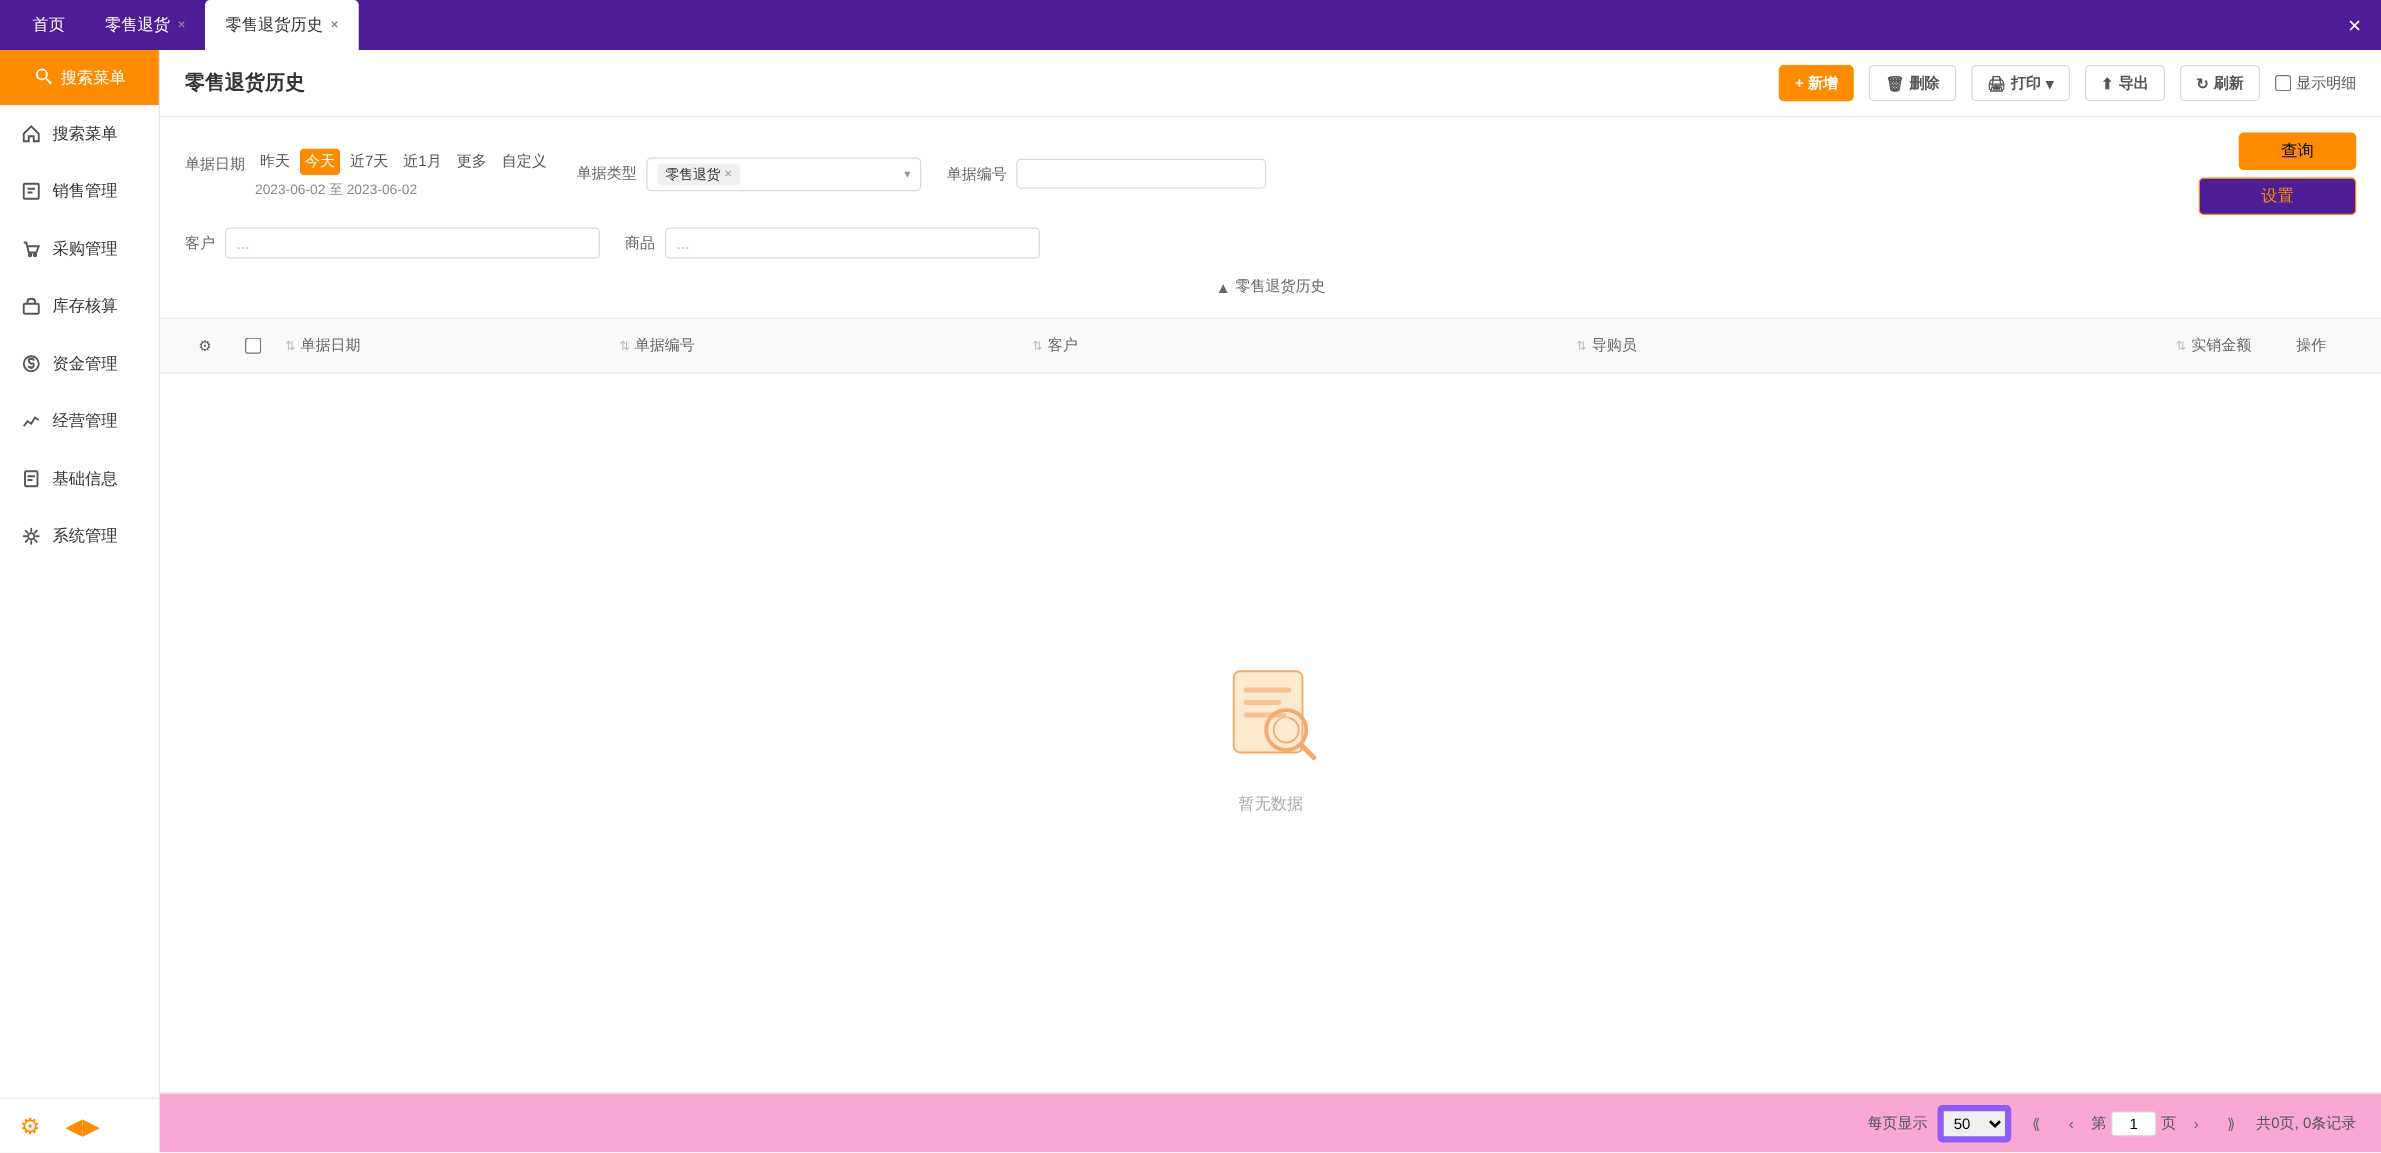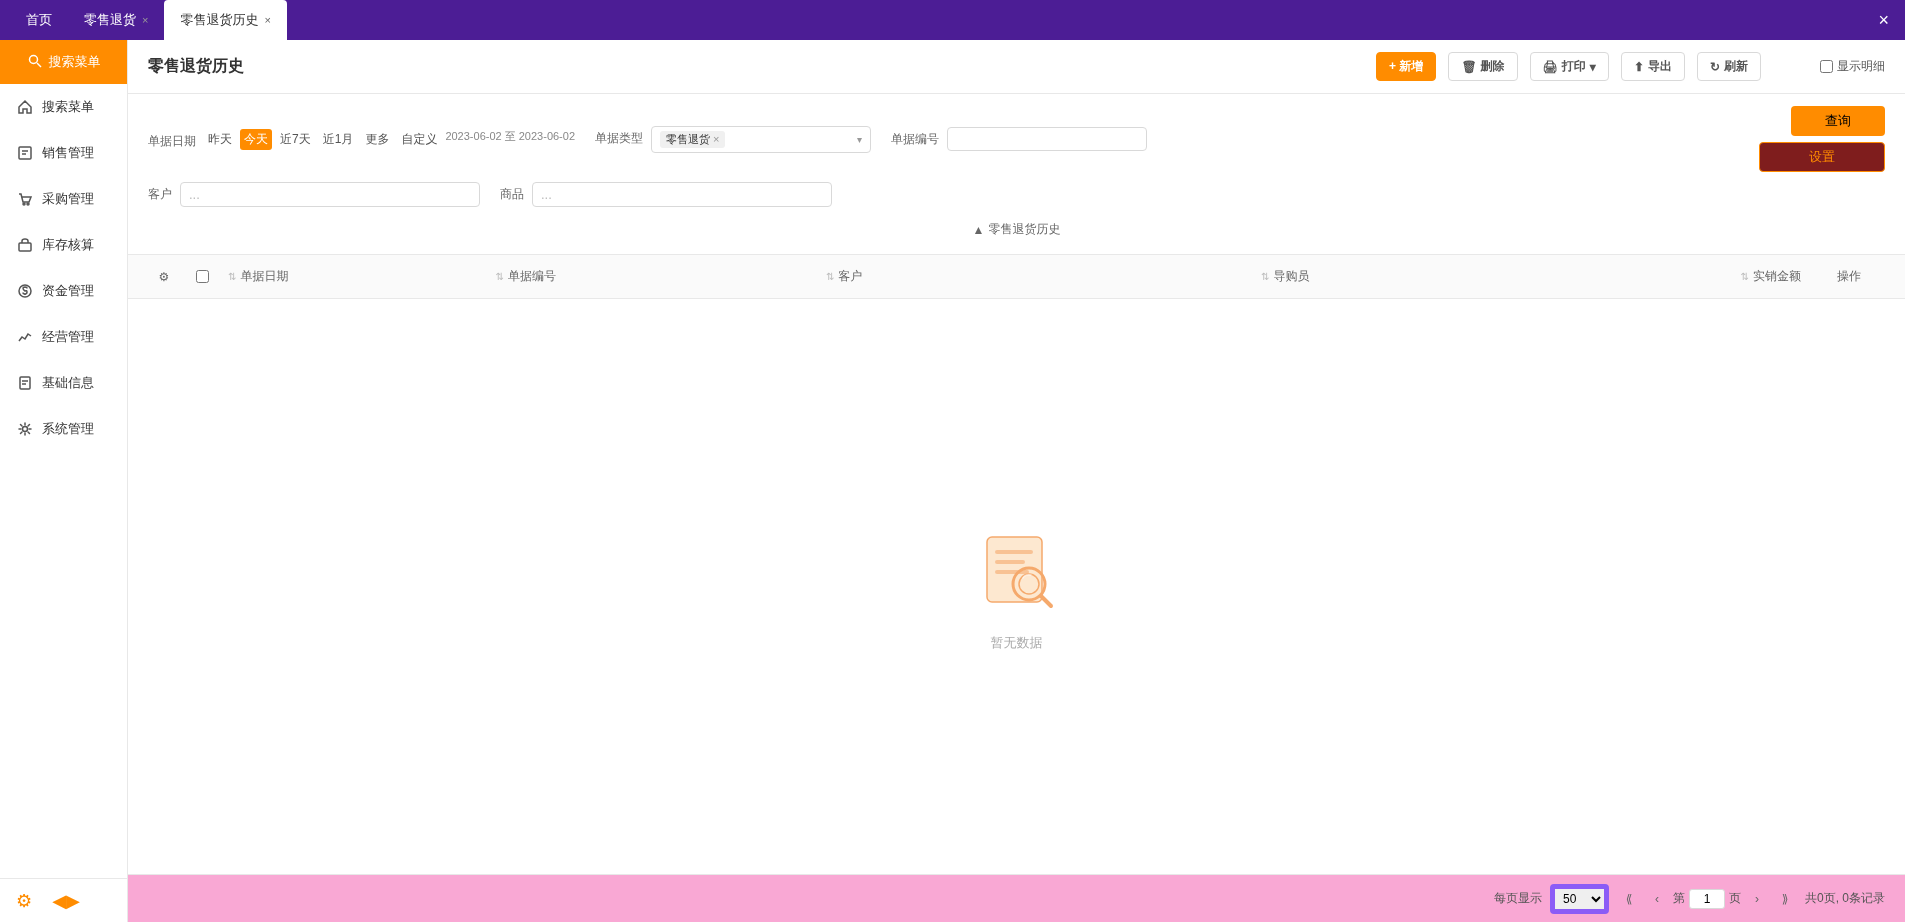--- a/index.html
+++ b/index.html
@@ -29,29 +29,29 @@
 
     
     .content { flex: 1; display: flex; flex-direction: column; overflow: hidden; background: #f5f5f5; }
 
     
     .page-header { background: #fff; padding: 12px 20px; display: flex; align-items: center; justify-content: space-between; border-bottom: 1px solid #e8e8e8; flex-shrink: 0; }
     .page-title { font-size: 16px; font-weight: bold; color: #333; }
     .toolbar { display: flex; align-items: center; gap: 12px; }
     .toolbar-btn { display: flex; align-items: center; gap: 4px; padding: 5px 12px; border: 1px solid #d9d9d9; border-radius: 4px; background: #fff; cursor: pointer; font-size: 12px; color: #555; font-weight: bold; }
     .toolbar-btn.primary { background: #ff8c00; border-color: #ff8c00; color: #fff; }
-    .display-toggle { display: flex; align-items: center; gap: 4px; font-size: 12px; color: #555; margin-left: 47px; }
+    .display-toggle { display: flex; align-items: center; gap: 4px; font-size: 12px; color: #555; }
     .display-toggle input { cursor: pointer; }
 
     
     .filter-area { background: #fff; padding: 12px 20px; flex-shrink: 0; border-bottom: 1px solid #e8e8e8; }
     .filter-row { display: flex; align-items: center; gap: 20px; margin-bottom: 10px; flex-wrap: wrap; }
     .filter-item { display: flex; align-items: flex-start; gap: 8px; }
     .filter-label { color: #666; font-size: 12px; white-space: nowrap; padding-top: 4px; }
-    .date-filter { display: flex; flex-direction: row; gap: 4px; justify-content: flex-end; }
+    .date-filter { display: flex; flex-direction: column; gap: 4px; justify-content: flex-end; }
     .date-shortcuts { display: flex; gap: 4px; align-items: center; }
     .date-shortcut { font-size: 12px; color: #555; cursor: pointer; padding: 2px 4px; }
     .date-shortcut.active { background: #ff8c00; color: #fff; border-radius: 3px; }
     .date-range { font-size: 11px; color: #888; }
     .filter-select { display: flex; align-items: center; gap: 6px; border: 1px solid #d9d9d9; border-radius: 4px; padding: 4px 8px; background: #fff; min-width: 180px; cursor: pointer; }
     .filter-select-tag { background: #f0f0f0; border-radius: 3px; padding: 1px 6px; font-size: 11px; display: flex; align-items: center; gap: 3px; }
     .filter-select-tag .remove { cursor: pointer; color: #999; }
     .filter-input { border: 1px solid #d9d9d9; border-radius: 4px; padding: 4px 8px; background: #fff; width: 200px; font-size: 12px; }
     .collapse-btn { display: flex; align-items: center; gap: 4px; justify-content: center; padding: 4px; cursor: pointer; color: #666; font-size: 12px; margin-top: 4px; }
 
@@ -75,21 +75,21 @@
 
     
     .pagination { height: 48px; background: #f9a8d4; border-top: 1px solid #e8e8e8; display: flex; align-items: center; justify-content: flex-end; padding: 0 20px; gap: 8px; flex-shrink: 0; font-size: 12px; color: #555; }
     .pagination-select { border: 5px solid #8b5cf6; border-radius: 4px; padding: 2px 4px; font-size: 12px; }
     .pagination-nav { display: flex; align-items: center; gap: 4px; }
     .page-btn { width: 24px; height: 24px; display: flex; align-items: center; justify-content: center; cursor: pointer; color: #666; border: 1px solid transparent; border-radius: 3px; }
     .page-input { width: 36px; border: 1px solid #d9d9d9; border-radius: 3px; padding: 2px 4px; text-align: center; font-size: 12px; }
 
     
     .btn-query { background: #ff8c00; color: #000000; border: none; border-radius: 4px; padding: 6px 34px; cursor: pointer; font-size: 13px; margin-left: 32px; }
-    .btn-settings { background: #7f1d1d; color: #ff8c00; border: 1px solid #ff8c00; border-radius: 4px; padding: 5px 18px; cursor: pointer; font-size: 13px; }
+    .btn-settings { background: #4c1d95; color: #ff8c00; border: 1px solid #ff8c00; border-radius: 4px; padding: 5px 18px; cursor: pointer; font-size: 13px; }
 
     
     .svg-icon { width: 16px; height: 16px; }
   </style>
 </head>
 <body>
 
 <div class="topbar">
   <div class="topbar-tabs">
     <div class="tab">

